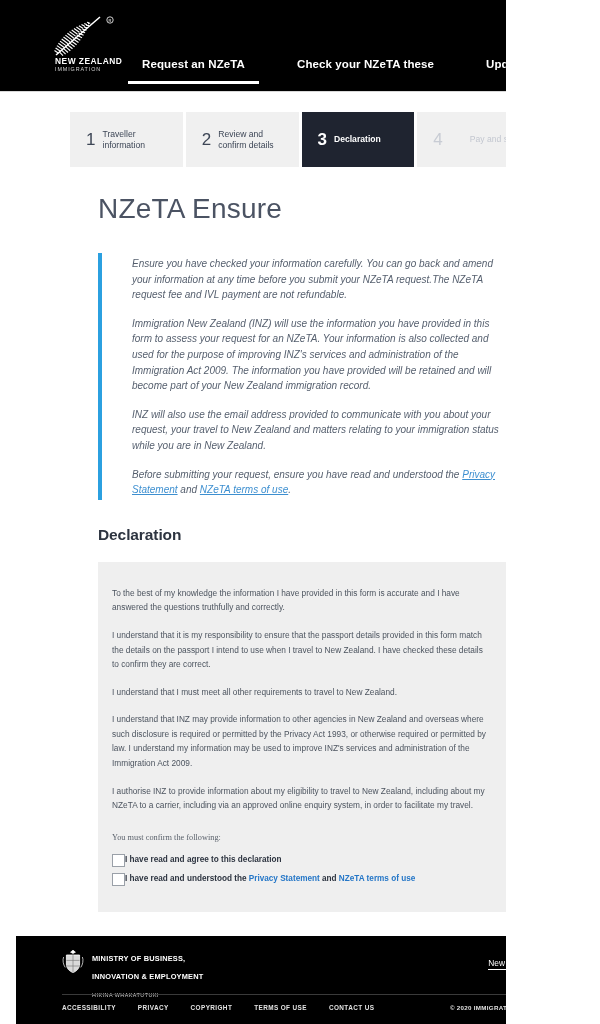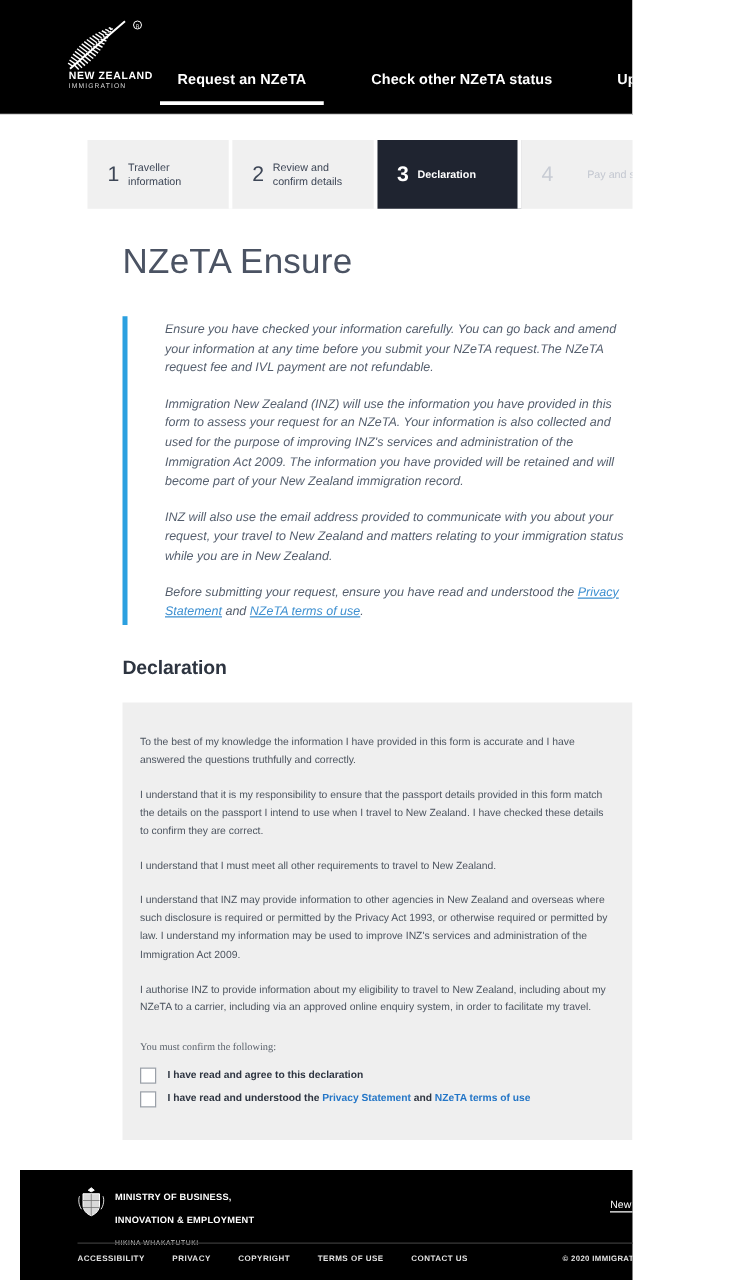--- a/index.html
+++ b/index.html
@@ -170,21 +170,21 @@
     font-size: 8.3px;
     line-height: 14px;
     color: #5b626c;
     margin: 18px 0 9px 0;
     font-family: Liberation Serif, serif;
   }
 
   .check-row {
     display: flex;
     align-items: center;
-    gap: 9px;
+    gap: 0;
     margin-bottom: 6px;
     cursor: pointer;
   }
   .check-box {
     width: 13px;
     height: 13px;
     min-width: 13px;
     background: #ffffff;
     border: 1px solid #9aa0a8;
     display: block;
@@ -369,21 +369,21 @@
         <text x="17" y="54.5" font-family="Liberation Sans, sans-serif" font-size="8.4" font-weight="bold" letter-spacing="0.5" fill="#ffffff">NEW ZEALAND</text>
         <text x="17" y="61.5" font-family="Liberation Sans, sans-serif" font-size="5.4" letter-spacing="0.9" fill="#d6d6d6">IMMIGRATION</text>
       </svg>
     </a>
 
     <nav class="main-nav">
       <div class="nav-item active">
         <span>Request an NZeTA</span>
       </div>
       <div class="nav-item">
-        <span>Check other NZeTA status</span>
+        <span>Check your NZeTA these</span>
       </div>
       <div class="nav-item">
         <span>Update your NZeTA</span>
       </div>
     </nav>
   </div>
 
   <div class="stepper">
     <div class="step">
       <span class="num">1</span>

